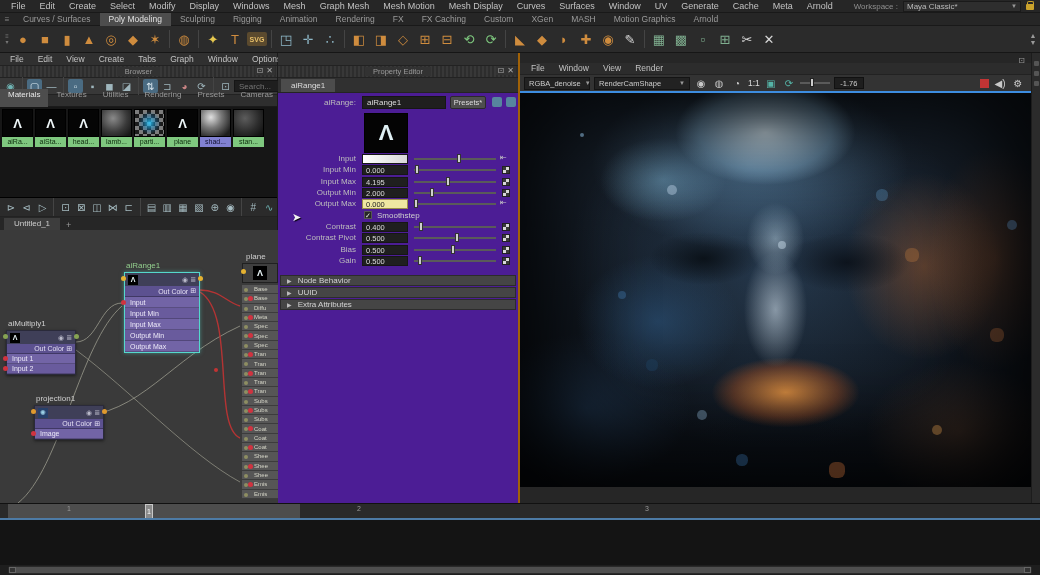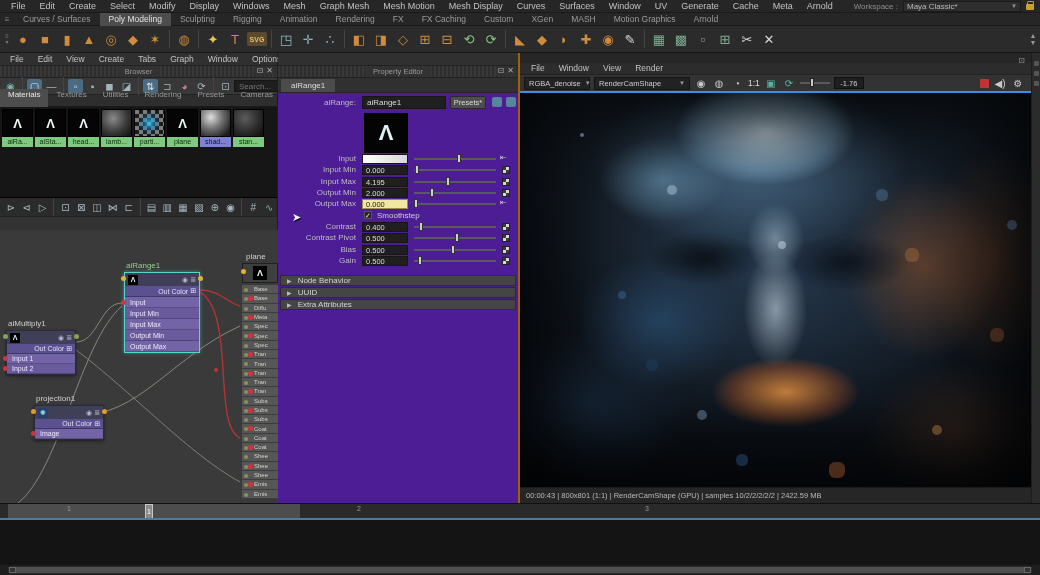--- a/index.html
+++ b/index.html
@@ -382,20 +382,24 @@
           <span class="ico">▤</span>
           <span class="ico">▥</span>
           <span class="ico">▦</span>
           <span class="ico">▧</span>
           <span class="ico">⊕</span>
           <span class="ico">◉</span>
           <span class="sep"></span>
           <span class="ico">#</span>
           <span class="ico" style="color: rgb(111, 179, 179);">∿</span>
         </div>
+      <div id="ne-tabrow">
+        <span id="ne-tab">Untitled_1</span>
+        <span id="ne-newtab">+</span>
+      </div>
 
       <div id="graph">
         <svg id="wires" width="278" height="273">
           <path d="M18,273 C60,240 80,112 122,76" stroke="#9a9a8c" stroke-width="1" fill="none" opacity="0.8"></path>
           <path d="M76,112 C98,112 100,73 122,73" stroke="#9a9a8c" stroke-width="1" fill="none" opacity="0.8"></path>
           <path d="M76,186 C140,186 170,128 240,96" stroke="#9a9a8c" stroke-width="1" fill="none" opacity="0.8"></path>
           <path d="M76,120 C130,160 190,225 240,252" stroke="#9a9a8c" stroke-width="1" fill="none" opacity="0.7"></path>
           <path d="M200,60 C220,60 226,72 240,76" stroke="#c23333" stroke-width="1.4" fill="none" opacity="0.9"></path>
           <path d="M200,62 C236,84 212,196 240,208" stroke="#c23333" stroke-width="1.4" fill="none" opacity="0.9"></path>
           <circle cx="178" cy="118" r="3" fill="#c23333"></circle>
@@ -657,21 +661,20 @@
           <span id="rv-stop"></span>
           <span class="rv-ico">◀)</span>
           <span class="rv-ico">⚙</span>
         </div>
       </div>
       <div id="rv-progress"></div>
       <div id="rv-image">
         <div id="rv-art"></div>
         <div id="rv-bubbles"></div>
       </div>
-      <div id="rv-status">00:00:43 | 800x801 (1:1) | RenderCamShape (GPU) | samples 10/2/2/2/2/2 | 2422.59 MB</div>
       <span id="rv-status-icon">⊡</span>
     </div>
 
     <div id="rightstrip">
       <span class="rs-dot" style="top:8px"></span>
       <span class="rs-dot" style="top:18px"></span>
       <span class="rs-dot" style="top:28px"></span>
     </div>
   </div>
 

